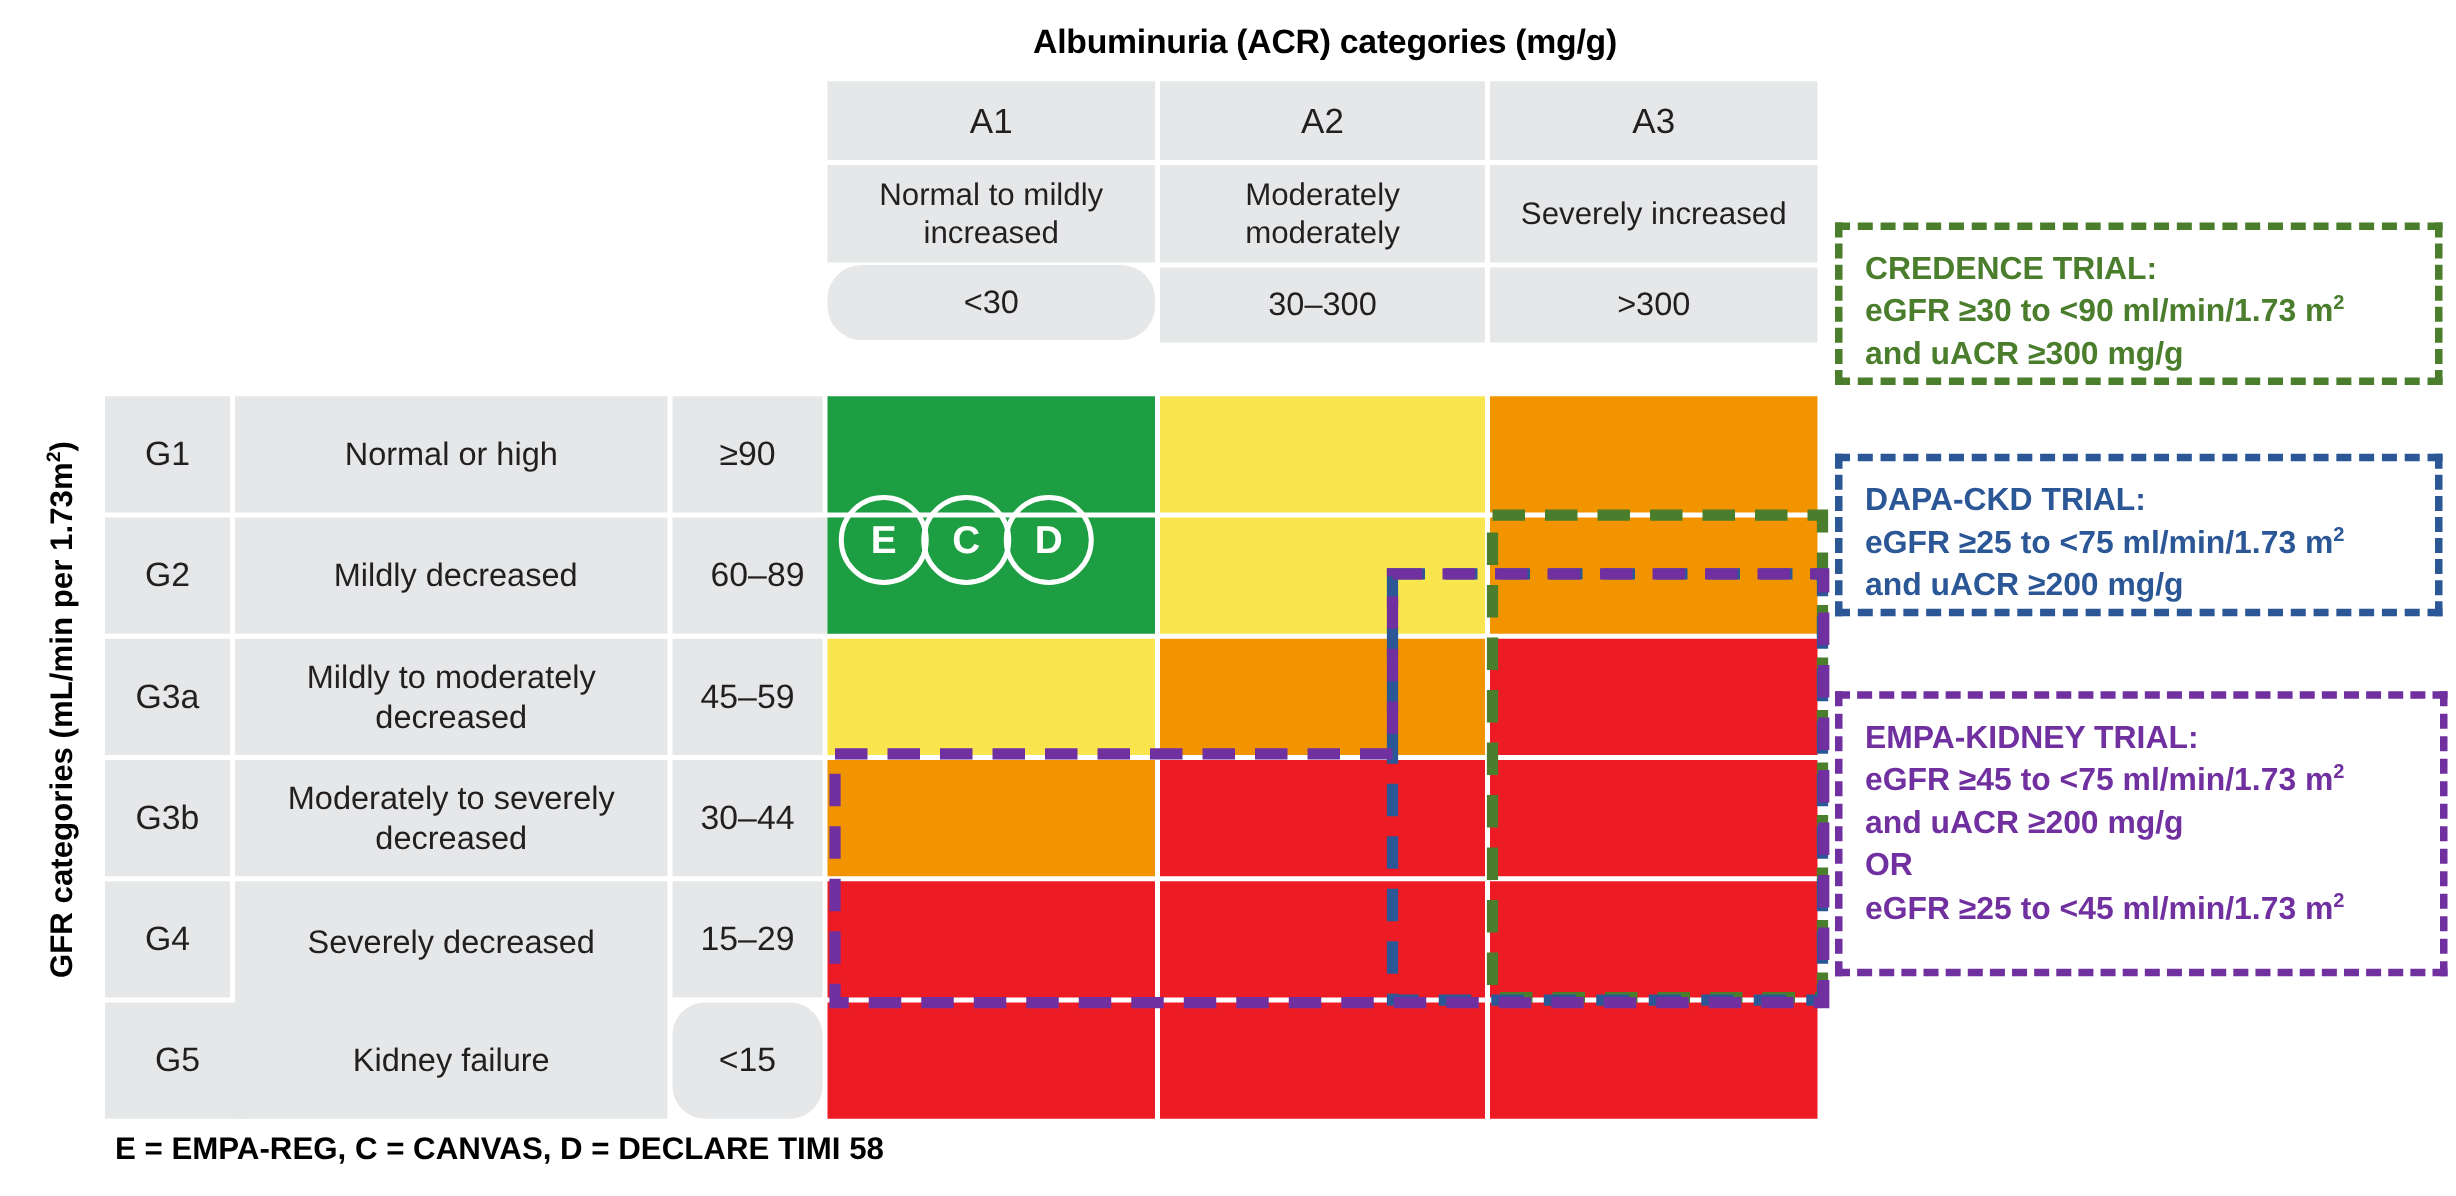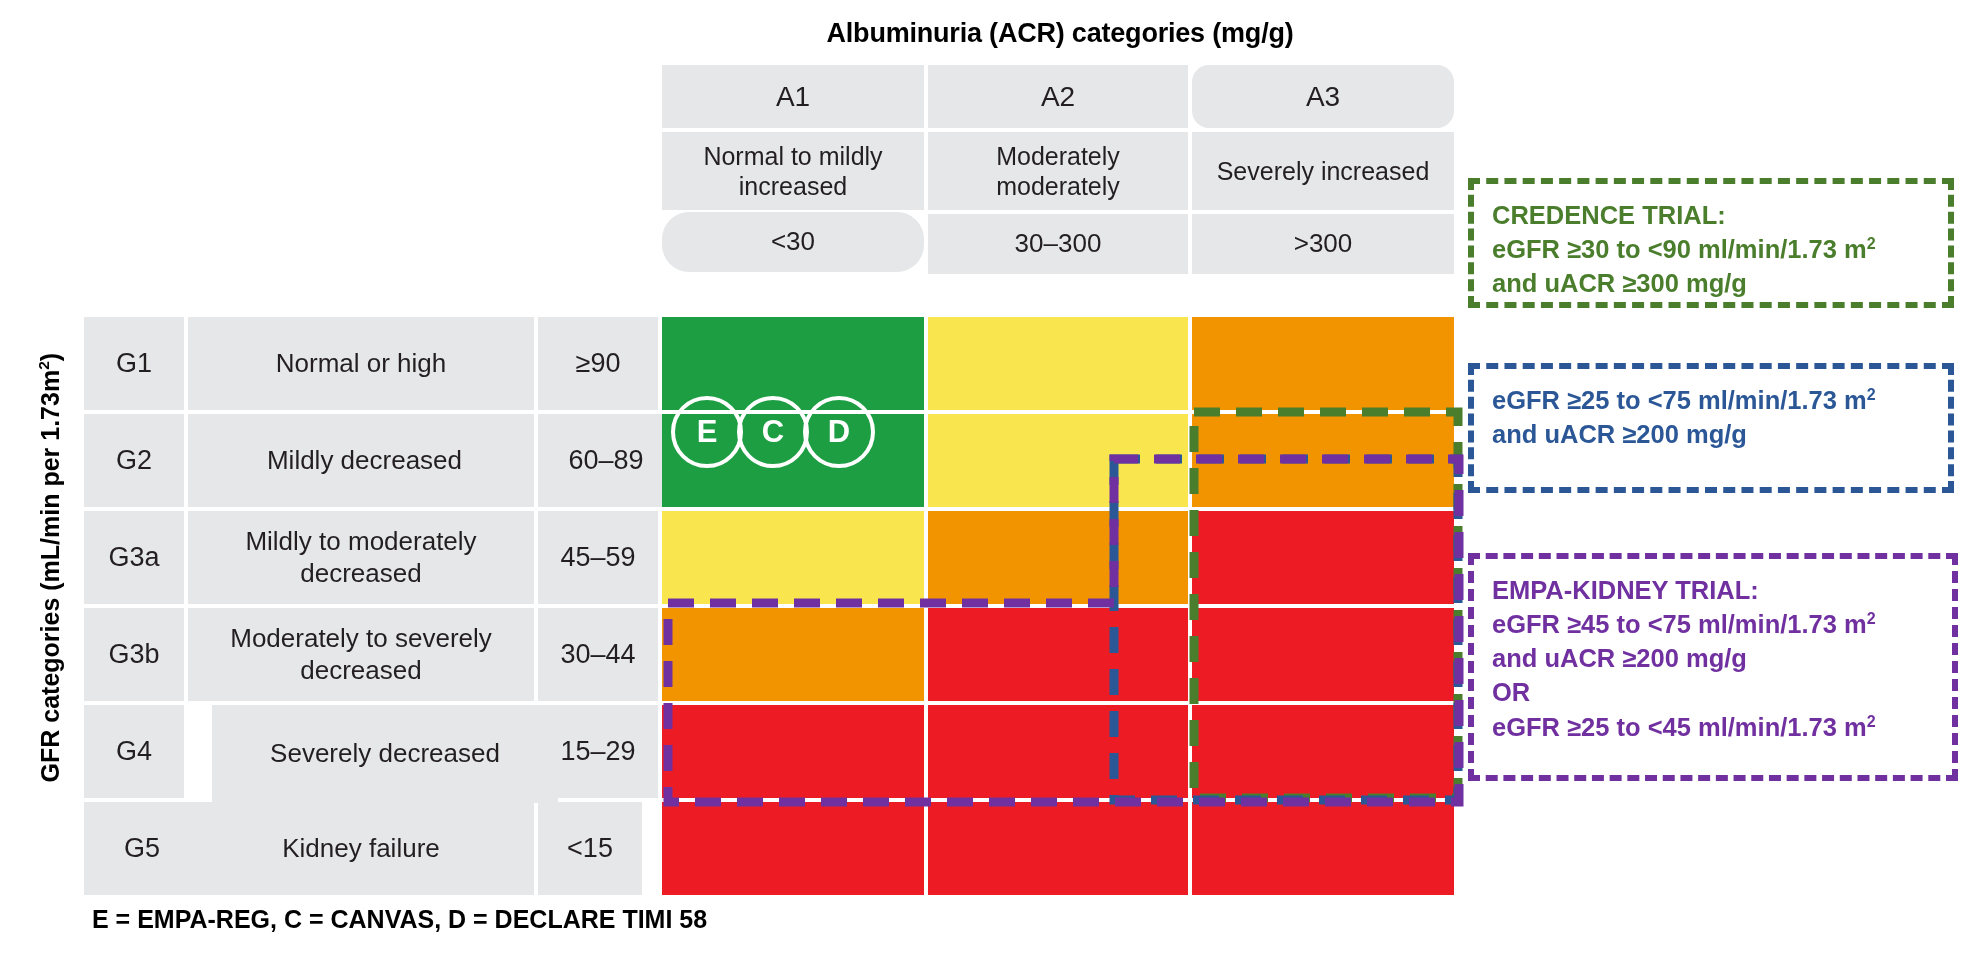--- a/index.html
+++ b/index.html
@@ -169,21 +169,21 @@
 <body>
 
 <div id="stage">
 
   <div id="acr-title">Albuminuria (ACR) categories (mg/g)</div>
 
   <div id="gfr-axis-label"><span>GFR categories (mL/min per 1.73m</span><sup>2</sup><span>)</span></div>
 
   <div class="hdr-col hdr-code" style="left:662px;top:65px;width:262px;height:63px;">A1</div>
   <div class="hdr-col hdr-code" style="left:928px;top:65px;width:260px;height:63px;">A2</div>
-  <div class="hdr-col hdr-code" style="left:1192px;top:65px;width:262px;height:63px;border-radius:17px;">A3</div>
+  <div class="hdr-col hdr-code" style="left:1192px;top:65px;width:262px;height:63px;">A3</div>
 
   <div class="hdr-col hdr-desc" style="left:662px;top:132px;width:262px;height:78px;">Normal to mildly increased</div>
   <div class="hdr-col hdr-desc" style="left:928px;top:132px;width:260px;height:78px;">Moderately moderately</div>
   <div class="hdr-col hdr-desc" style="left:1192px;top:132px;width:262px;height:78px;">Severely increased</div>
 
   <div class="hdr-col hdr-range" style="left:662px;top:212px;width:262px;height:60px;border-radius:27px;">&lt;30</div>
   <div class="hdr-col hdr-range" style="left:928px;top:214px;width:260px;height:60px;">30–300</div>
   <div class="hdr-col hdr-range" style="left:1192px;top:214px;width:262px;height:60px;">&gt;300</div>
 
   <div class="row-code" style="left:84px;top:317px;width:100px;height:93px;">G1</div>
@@ -196,26 +196,26 @@
 
   <div class="row-code" style="left:84px;top:511px;width:100px;height:93px;">G3a</div>
   <div class="row-desc" style="left:188px;top:511px;width:346px;height:93px;">Mildly to moderately decreased</div>
   <div class="row-val" style="left:538px;top:511px;width:120px;height:93px;">45–59</div>
 
   <div class="row-code" style="left:84px;top:608px;width:100px;height:93px;">G3b</div>
   <div class="row-desc" style="left:188px;top:608px;width:346px;height:93px;">Moderately to severely decreased</div>
   <div class="row-val" style="left:538px;top:608px;width:120px;height:93px;">30–44</div>
 
   <div class="row-code" style="left:84px;top:705px;width:100px;height:93px;">G4</div>
-  <div class="row-desc" style="left:188px;top:705px;width:346px;height:98px;margin-left:24px;">Severely decreased</div>
+  <div class="row-desc" style="left:188px;top:705px;width:346px;height:98px;">Severely decreased</div>
   <div class="row-val" style="left:538px;top:705px;width:120px;height:93px;">15–29</div>
 
   <div class="row-code" style="left:84px;top:802px;width:116px;height:93px;">G5</div>
   <div class="row-desc" style="left:188px;top:802px;width:346px;height:93px;">Kidney failure</div>
-  <div class="row-val" style="left:538px;top:802px;width:104px;height:93px;">&lt;15</div>
+  <div class="row-val" style="left:538px;top:802px;width:120px;height:93px;border-radius:26px;">&lt;15</div>
 
   <div class="cell" style="left:662px;top:317px;width:262px;height:93px;background:#1d9e42;"></div>
   <div class="cell" style="left:928px;top:317px;width:260px;height:93px;background:#f9e64f;"></div>
   <div class="cell" style="left:1192px;top:317px;width:262px;height:93px;background:#f29400;"></div>
 
   <div class="cell" style="left:662px;top:414px;width:262px;height:93px;background:#1d9e42;"></div>
   <div class="cell" style="left:928px;top:414px;width:260px;height:93px;background:#f9e64f;"></div>
   <div class="cell" style="left:1192px;top:414px;width:262px;height:93px;background:#f29400;"></div>
 
   <div class="cell" style="left:662px;top:511px;width:262px;height:93px;background:#f9e64f;"></div>
@@ -249,20 +249,21 @@
     <path d="M 668 603 L 1114 603 L 1114 459 L 1459 459 L 1459 802 L 668 802 Z" fill="none" stroke="#7030a0" stroke-width="9" stroke-dasharray="26,16" stroke-linecap="butt"></path>
   </svg>
 
   <div class="legend-box" id="legend-credence">
     <span class="ttl">CREDENCE TRIAL:</span>
     <span class="ln"><span>eGFR ≥30 to &lt;90 ml/min/1.73 m</span><sup>2</sup></span>
     <span class="ln">and uACR ≥300 mg/g</span>
   </div>
 
   <div class="legend-box" id="legend-dapackd">
+    <span class="ttl">DAPA-CKD TRIAL:</span>
     <span class="ln"><span>eGFR ≥25 to &lt;75 ml/min/1.73 m</span><sup>2</sup></span>
     <span class="ln">and uACR ≥200 mg/g</span>
   </div>
 
   <div class="legend-box" id="legend-empakidney">
     <span class="ttl">EMPA-KIDNEY TRIAL:</span>
     <span class="ln"><span>eGFR ≥45 to &lt;75 ml/min/1.73 m</span><sup>2</sup></span>
     <span class="ln">and uACR ≥200 mg/g</span>
     <span class="ln">OR</span>
     <span class="ln"><span>eGFR ≥25 to &lt;45 ml/min/1.73 m</span><sup>2</sup></span>

